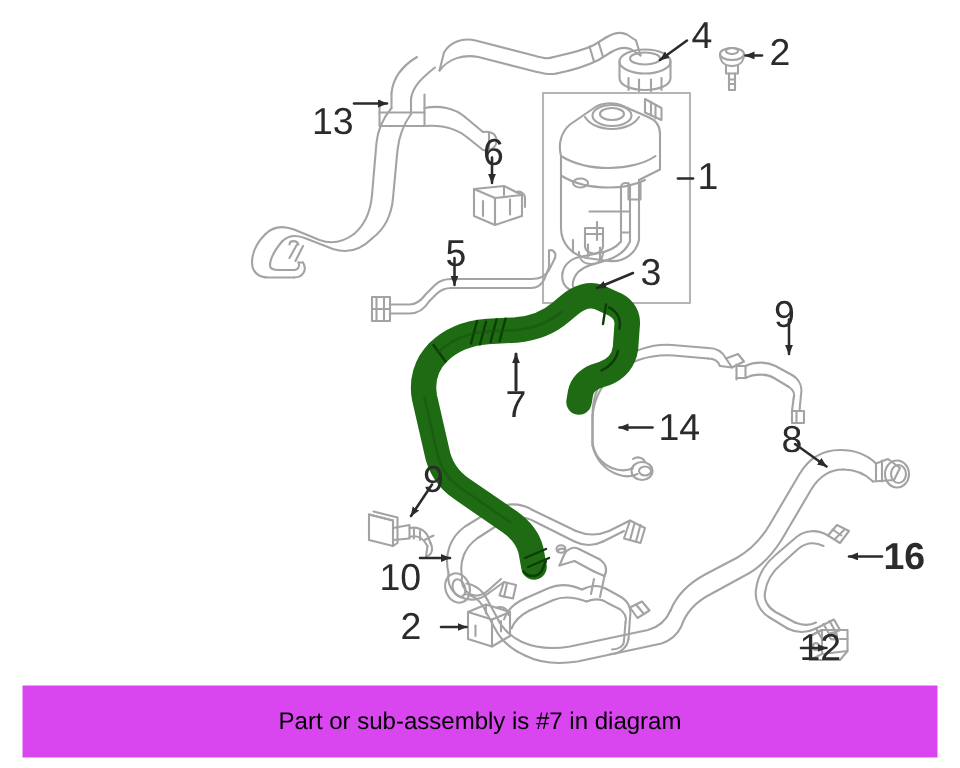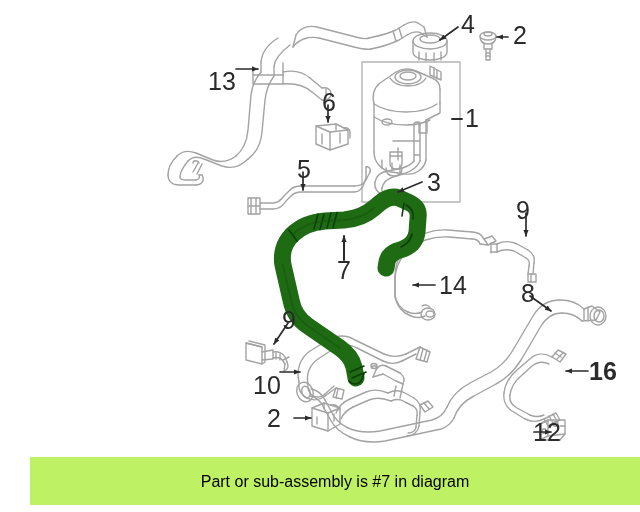--- a/index.html
+++ b/index.html
@@ -37,25 +37,25 @@
     font-family: "Liberation Sans", sans-serif;
     font-size: 25px;
     line-height: 25px;
     letter-spacing: 0px;
     white-space: nowrap;
     user-select: none;
   }
 
   .notice-banner {
     position: absolute;
-    left: 30px;
+    left: 15px;
     top: 457px;
     width: 610px;
     height: 48px;
-    background: #bef264;
+    background: #d946ef;
     display: flex;
     flex-direction: column;
     align-items: center;
     justify-content: center;
     box-sizing: border-box;
   }
   .notice-line {
     color: #000000;
     font-family: "Liberation Sans", sans-serif;
     font-size: 16px;

